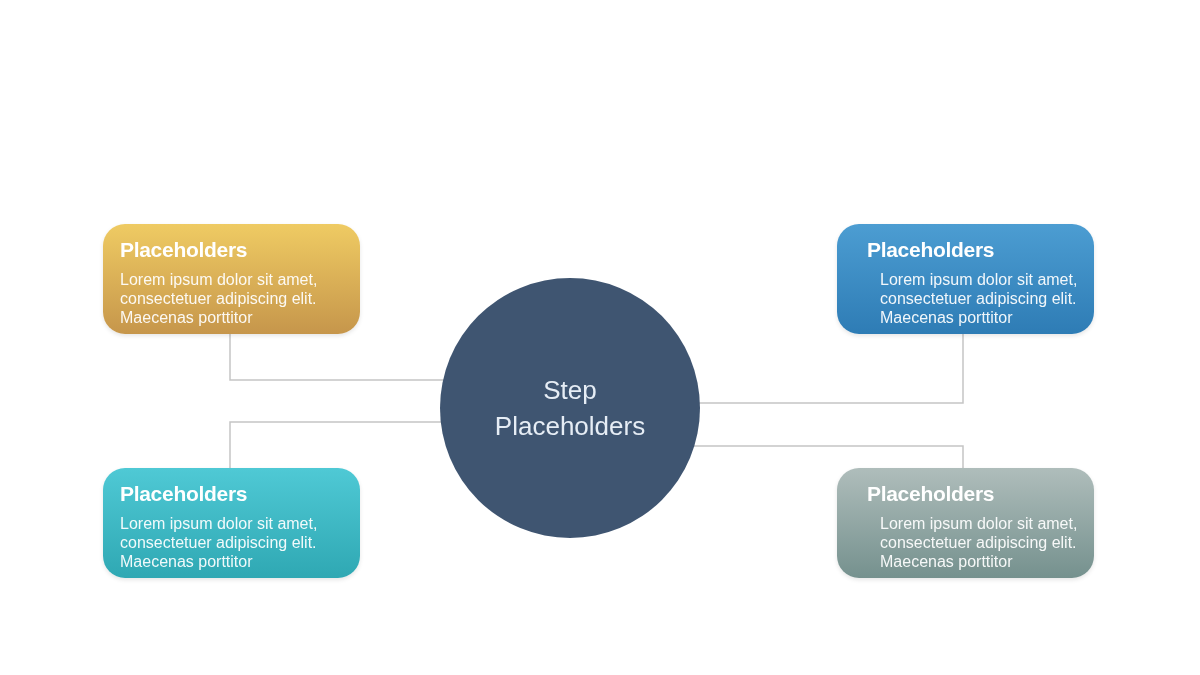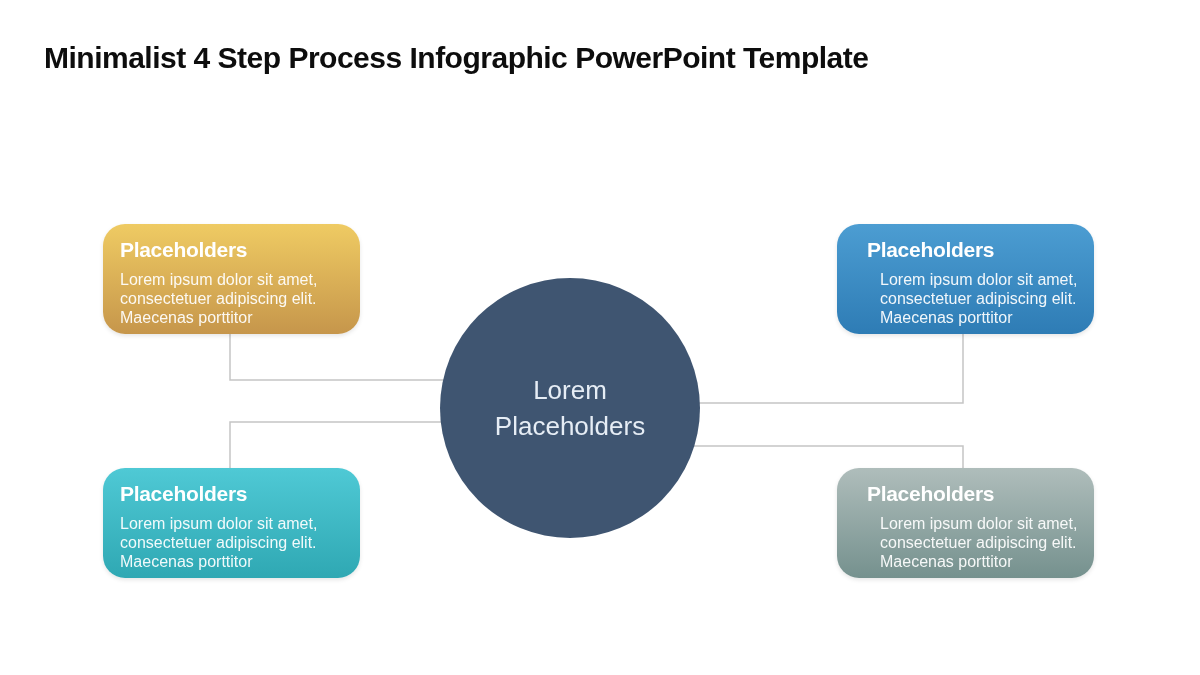--- a/index.html
+++ b/index.html
@@ -84,21 +84,20 @@
     font-size: 26px;
     line-height: 36px;
     font-weight: 400;
   }
 </style>
 </head>
 <body>
 
 <div class="slide" style="background: rgb(255, 255, 255);">
 
-  <h1 class="slide-title">Minimalist 4 Step Process Infographic PowerPoint Template</h1>
 
   <svg class="connector-layer" viewBox="0 0 1200 675" fill="none">
     <polyline class="connector" points="230,333 230,380 575,380" stroke-width="1.5" fill="none" stroke="#C5C5C5"></polyline>
     <polyline class="connector" points="230,468 230,422 575,422" stroke-width="1.5" fill="none" stroke="#C5C5C5"></polyline>
     <polyline class="connector" points="963,333 963,403 575,403" stroke-width="1.5" fill="none" stroke="#C5C5C5"></polyline>
     <polyline class="connector" points="963,468 963,446 575,446" stroke-width="1.5" fill="none" stroke="#C5C5C5"></polyline>
   </svg>
 
   <div class="process-box pos-top-left" style="background: linear-gradient(rgb(239, 203, 99) 0%, rgb(198, 150, 75) 100%);">
     <div class="box-heading">Placeholders</div>
@@ -114,17 +113,17 @@
     <div class="box-heading">Placeholders</div>
     <div class="box-body">Lorem ipsum dolor sit amet, consectetuer adipiscing elit. Maecenas porttitor</div>
   </div>
 
   <div class="process-box box-right pos-bottom-right" style="background: linear-gradient(rgb(175, 189, 187) 0%, rgb(117, 145, 142) 100%);">
     <div class="box-heading">Placeholders</div>
     <div class="box-body">Lorem ipsum dolor sit amet, consectetuer adipiscing elit. Maecenas porttitor</div>
   </div>
 
   <div class="center-circle" style="background: rgb(63, 85, 113); color: rgb(230, 237, 245);">
-    <div class="circle-line">Lorem</div>
+    <div class="circle-line">Step</div>
     <div class="circle-line">Placeholders</div>
   </div>
 
 </div>
 
 </body></html>

